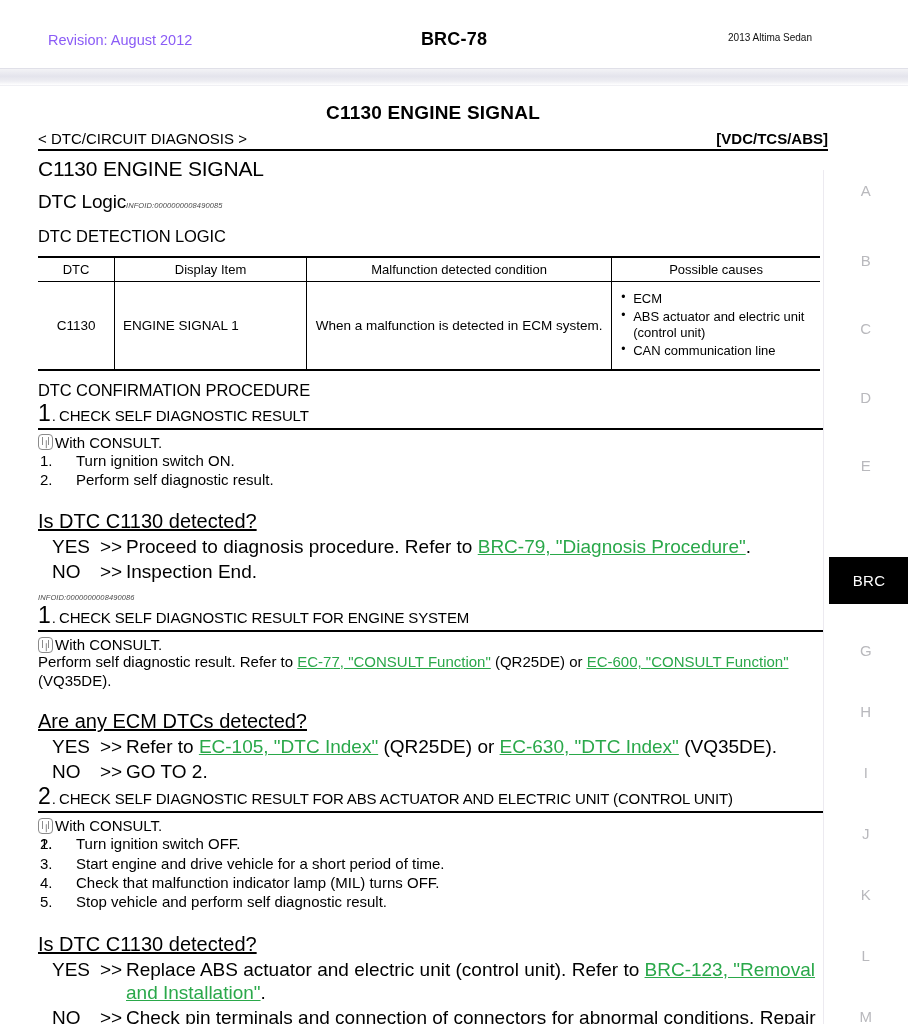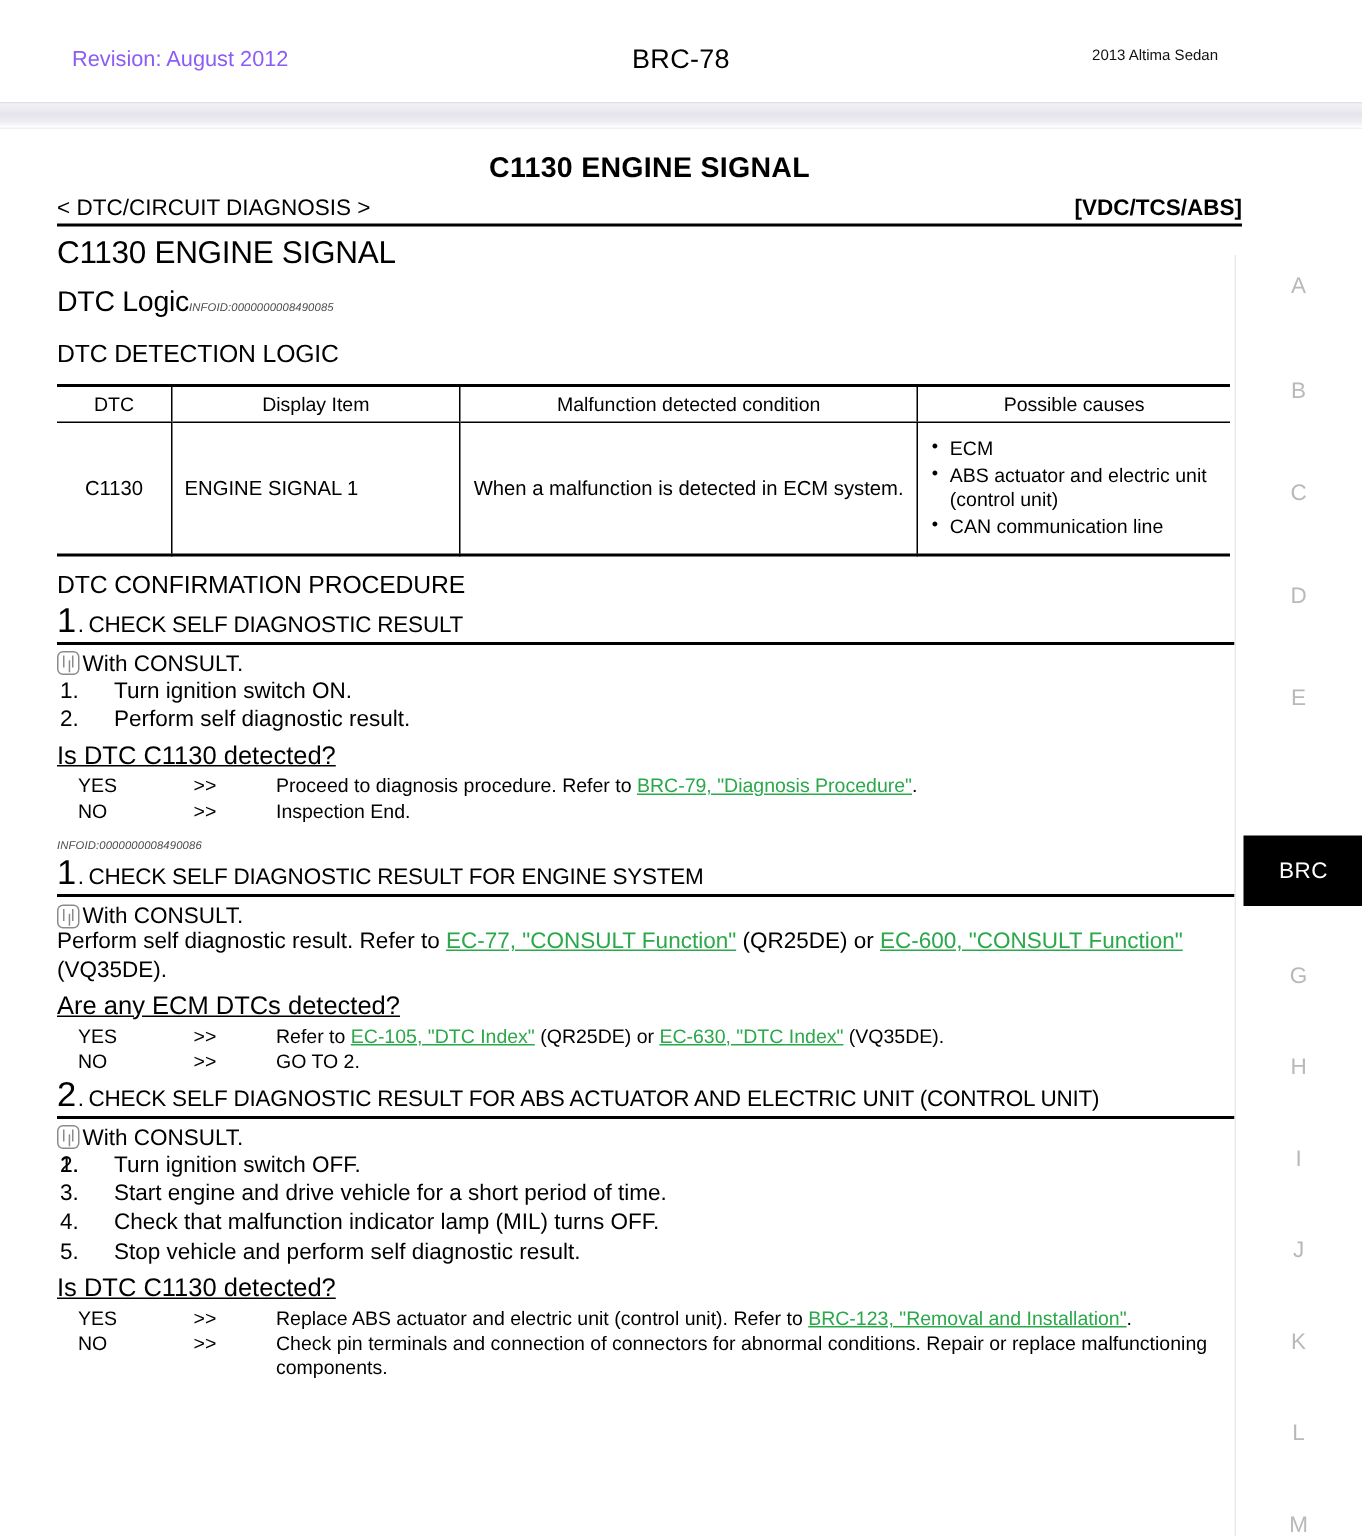--- a/index.html
+++ b/index.html
@@ -29,21 +29,21 @@
     font-size: 14.5px;
     color: #8b5cf6;
   }
   .page-header .hdr-center {
     position: absolute;
     left: 0;
     right: 0;
     top: 29px;
     text-align: center;
     font-size: 18px;
-    font-weight: normal;
+    font-weight: bold;
     letter-spacing: .2px;
   }
   .page-header .hdr-right {
     position: absolute;
     right: 96px;
     top: 32px;
     font-size: 10px;
     color: #111;
   }
 
@@ -242,31 +242,30 @@
   }
   ol.num-list li .li-n {
     position: absolute;
     left: 2px;
     top: 0;
   }
 
   .question {
     display: inline-block;
     text-decoration: underline;
-    font-size: 17px;
-    margin-top: 4px;
+    font-size: 20px;
+    margin-top: 20px;
   }
 
   .answers { margin-top: 2px; }
   .ans-row {
     display: flex;
-    font-size: 13px;
+    font-size: 19px;
     line-height: 1.24;
     margin: 1px 0;
-    gap: 29px;
   }
   .ans-key {
     width: 62px;
     flex: 0 0 62px;
     padding-left: 14px;
     box-sizing: border-box;
   }
   .ans-arrow {
     width: 26px;
     flex: 0 0 26px;

